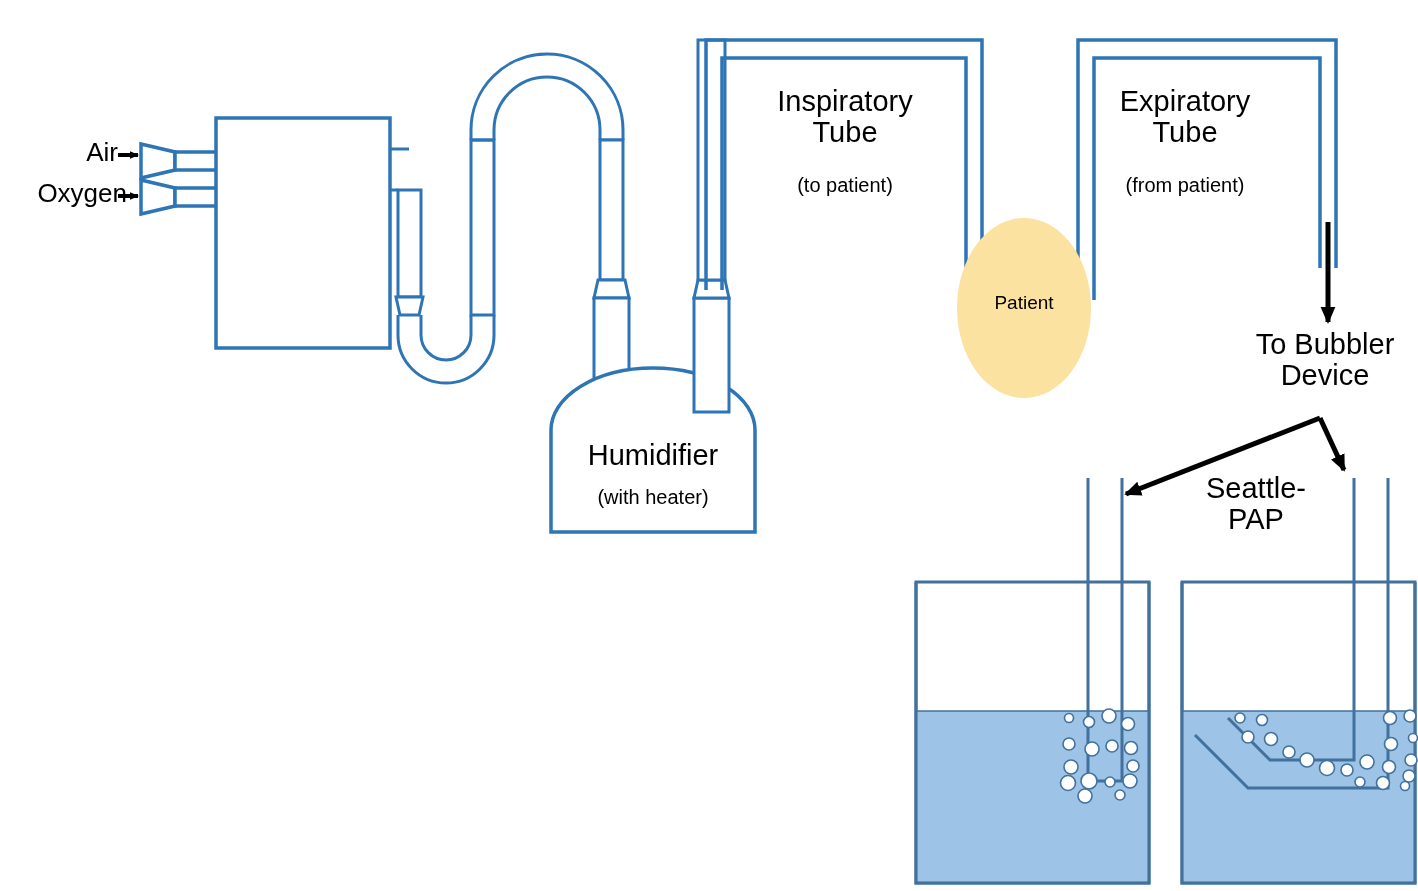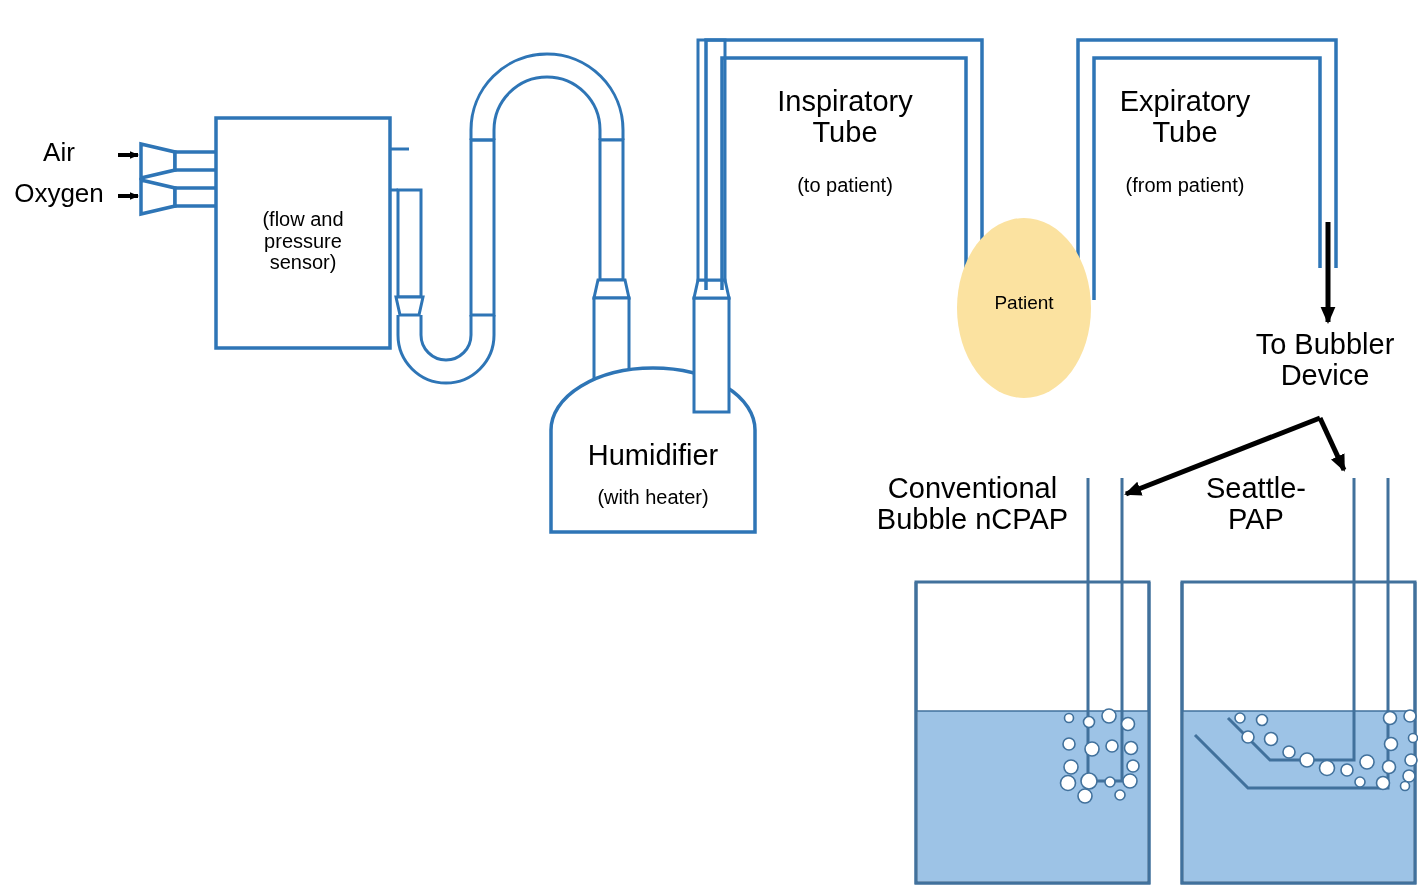--- a/index.html
+++ b/index.html
@@ -28,21 +28,21 @@
     color: #000000;
     text-align: center;
     line-height: 1.08;
     white-space: pre-line;
     font-family: "Liberation Sans", sans-serif;
     user-select: none;
   }
   .lbl-main  { font-size: 29px; font-weight: 400; }
   .lbl-bold  { font-size: 29px; font-weight: 700; }
   .lbl-sub   { font-size: 20px; font-weight: 400; }
-  .lbl-side  { font-size: 26px; font-weight: 400; }
+  .lbl-side  { font-size: 26px; font-weight: 400; text-align: right; }
   .lbl-patient { font-size: 19px; font-weight: 400; }
 </style>
 </head>
 <body>
 
 <div id="stage">
 
   <svg id="diagram-svg" viewBox="0 0 1418 891">
     <defs>
       <marker id="arrowSm" markerWidth="9" markerHeight="9" refX="8" refY="4.5" orient="auto" markerUnits="userSpaceOnUse">
@@ -181,26 +181,23 @@
       <circle cx="1389" cy="767" r="6.5"></circle>
       <circle cx="1409" cy="776" r="6"></circle>
       <circle cx="1383" cy="783" r="6.5"></circle>
       <circle cx="1405" cy="786" r="4.5"></circle>
       <circle cx="1360" cy="782" r="5"></circle>
     </g>
   </svg>
 
   <div class="lbl lbl-side" style="left:0px; top:138px; width:118px;">Air</div>
 
-  <div class="lbl lbl-side" style="left:0px; top:179px; width:118px;">Oxygen</div>
-
-
-  <div class="lbl lbl-sub" style="left:216px; top:209px; width:174px;">(flow and
-pressure
-sensor)</div>
+  <div class="lbl lbl-side" style="left:9px; top:179px; width:118px;">Oxygen</div>
+
+
 
 
   <div class="lbl lbl-main" style="left:570px; top:440px; width:166px;">Humidifier</div>
 
   <div class="lbl lbl-sub" style="left:570px; top:487px; width:166px;">(with heater)</div>
 
   <div class="lbl lbl-main" style="left:735px; top:86px; width:220px;">Inspiratory
 Tube</div>
 
   <div class="lbl lbl-sub" style="left:735px; top:175px; width:220px;text-align:center;">(to patient)</div>
@@ -208,19 +205,17 @@
   <div class="lbl lbl-main" style="left:1075px; top:86px; width:220px;">Expiratory
 Tube</div>
 
   <div class="lbl lbl-sub" style="left:1075px; top:175px; width:220px;">(from patient)</div>
 
   <div class="lbl lbl-patient" style="left:957px; top:293px; width:134px;">Patient</div>
 
   <div class="lbl lbl-main" style="left:1232px; top:329px; width:186px;">To Bubbler
 Device</div>
 
-  <div class="lbl lbl-main" style="left:855px; top:473px; width:235px;">Conventional
-Bubble nCPAP</div>
 
   <div class="lbl lbl-main" style="left:1176px; top:473px; width:160px;">Seattle-
 PAP</div>
 
 </div>
 
 </body></html>

